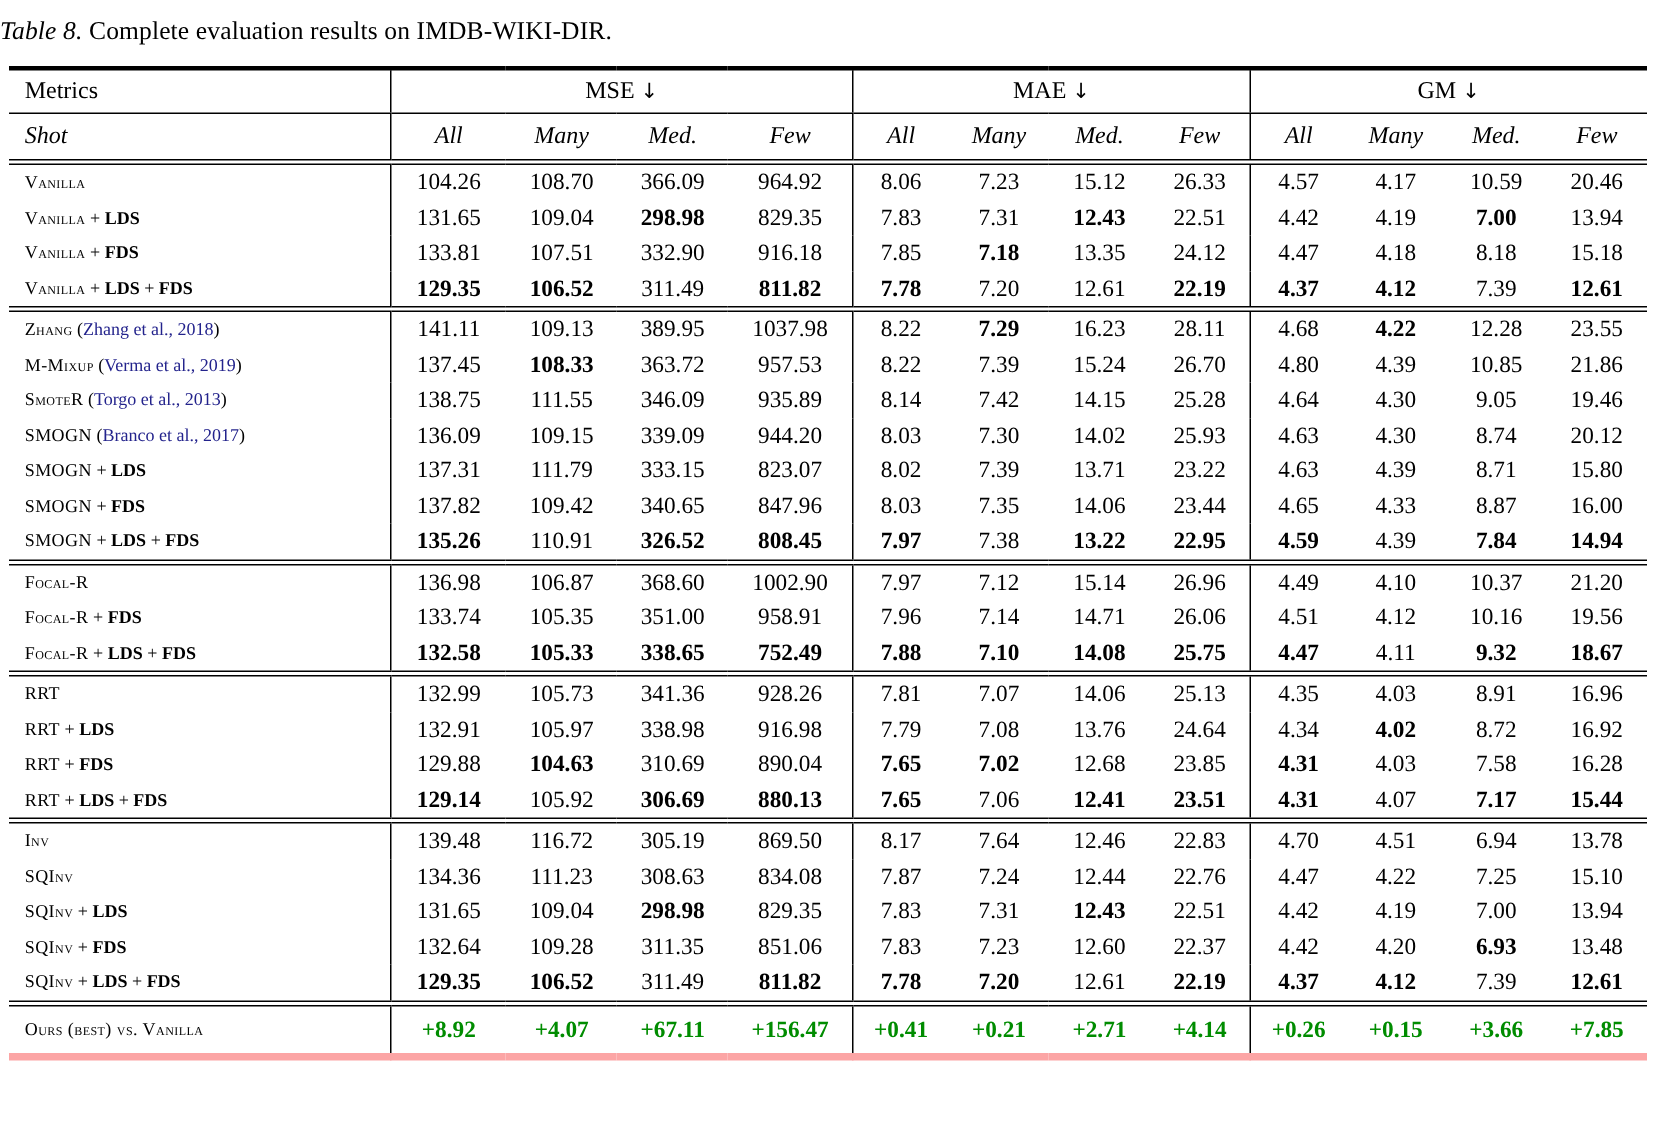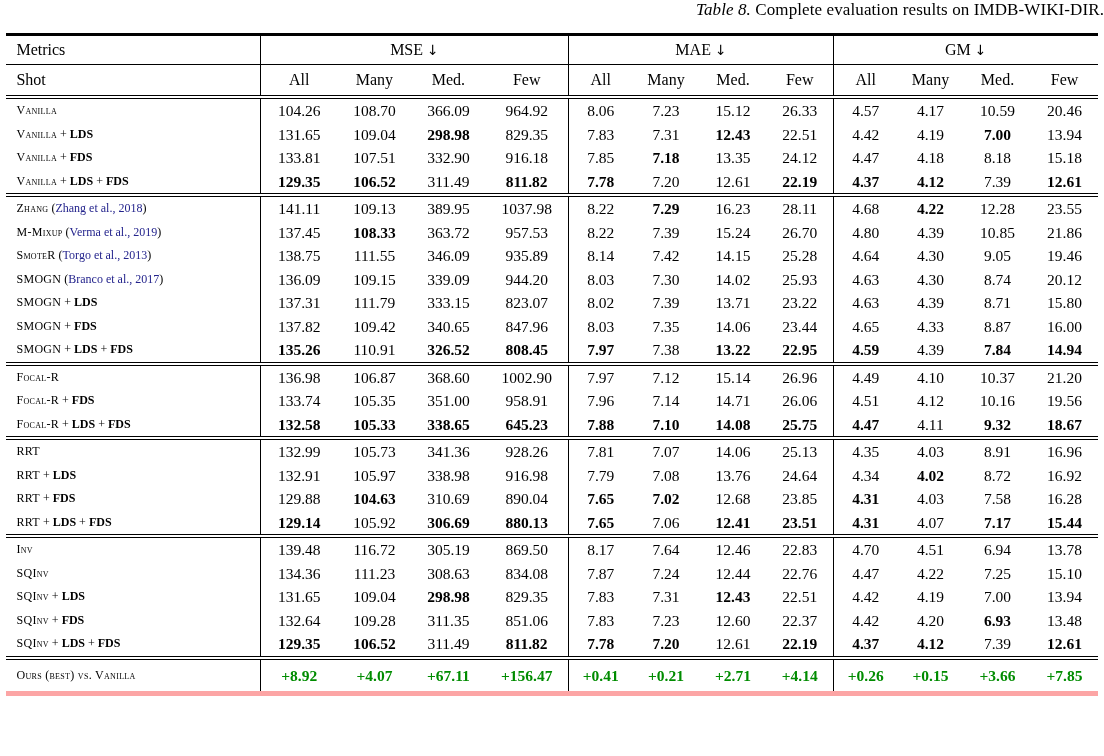--- a/index.html
+++ b/index.html
@@ -6,23 +6,23 @@
   .page {
     position: relative;
     width: 1104px;
     height: 756px;
     font-family: "Liberation Serif", serif;
     color: #000;
     overflow: hidden;
     background: #fff;
   }
   .caption {
-    text-align: right;
+    text-align: left;
     font-size: 17px;
-    padding-top: 0;
+    padding-top: 11px;
     letter-spacing: 0.1px;
   }
   .caption .tag { font-style: italic; }
   table.results {
     border-collapse: collapse;
     table-layout: fixed;
     width: 1091px;
     margin: 13px auto 0 auto;
     border-top: 3px solid #000;
     border-bottom: 5px solid #fca5a5;
@@ -31,21 +31,21 @@
     font-weight: normal;
     font-size: 15.5px;
     text-align: center;
     padding: 0;
     height: 23.5px;
     line-height: 23.5px;
     white-space: nowrap;
     overflow: hidden;
   }
   tr.metrics-row th { height: 28px; line-height: 28px; border-bottom: 1px solid #000; font-size: 16px; }
-  tr.shot-row th { height: 30px; line-height: 30px; border-bottom: 4px double #000; font-size: 16px; }
+  tr.shot-row th { height: 30px; line-height: 30px; border-bottom: 4px double #000; font-size: 16px; font-style: italic; }
   .sep { border-left: 1px solid #000; }
   td.method, th.method { text-align: left; padding-left: 10px; font-size: 12px; }
   .sc { font-variant: small-caps; letter-spacing: 0.3px; }
   .b { font-weight: bold; }
   .bsc { font-weight: normal; font-variant: small-caps; letter-spacing: 0.3px; }
   .cite { color: var(--cite-color, #23238C); }
   tr.sec-end td { border-bottom: 4px double #000; }
   tr.footer td { height: 31px; line-height: 31px; }
   tr.footer td.val { color: var(--pos-color, #008C00); font-weight: bold; }
   .arrow { font-family: "DejaVu Sans", sans-serif; font-size: 14px; }
@@ -291,21 +291,21 @@
           <td class="sep">4.51</td>
           <td class="">4.12</td>
           <td class="">10.16</td>
           <td class="">19.56</td>
         </tr>
         <tr class="sec-end">
           <td class="method"><span class="sc">Focal-R</span><span> + </span><span class="b">LDS</span><span> + </span><span class="b">FDS</span></td>
           <td class="sep b">132.58</td>
           <td class="b">105.33</td>
           <td class="b">338.65</td>
-          <td class="b">645.23</td>
+          <td class="b">752.49</td>
           <td class="sep b">7.88</td>
           <td class="b">7.10</td>
           <td class="b">14.08</td>
           <td class="b">25.75</td>
           <td class="sep b">4.47</td>
           <td class="">4.11</td>
           <td class="b">9.32</td>
           <td class="b">18.67</td>
         </tr>
         <tr>

